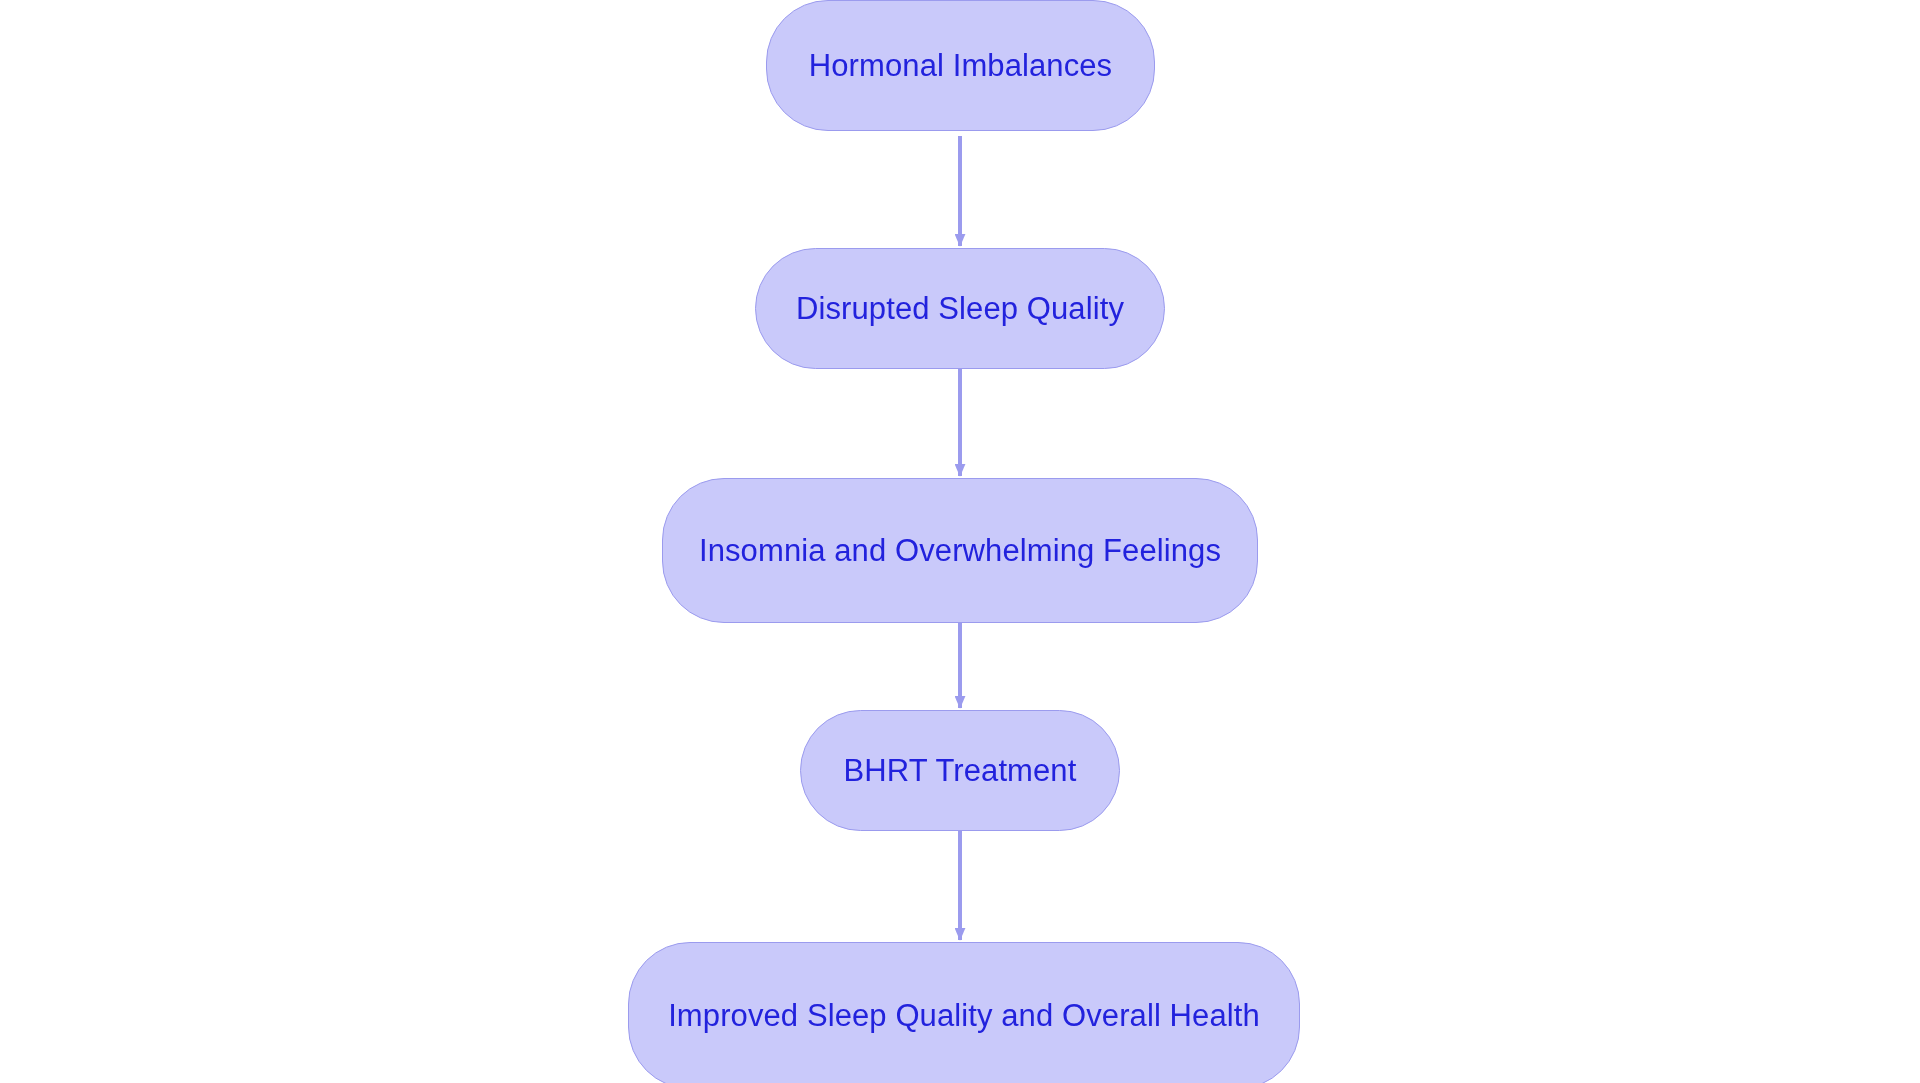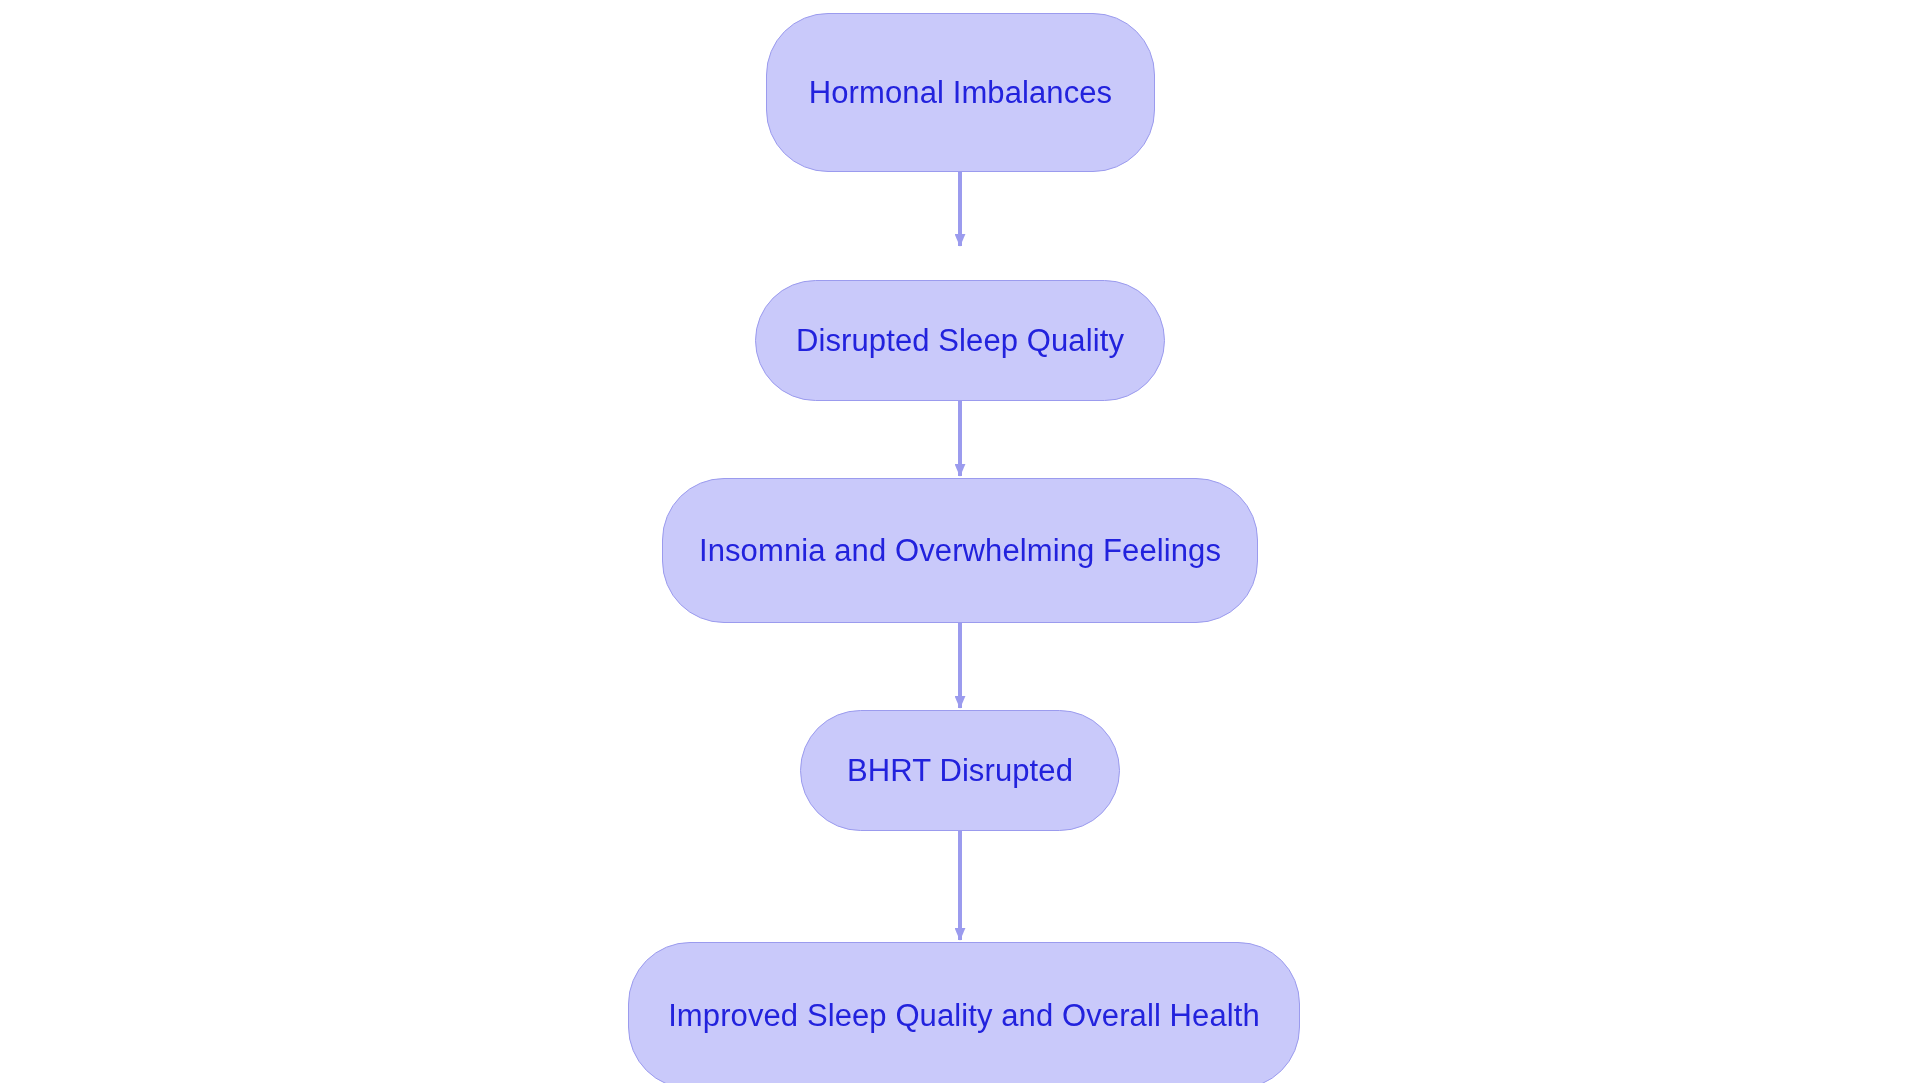--- a/index.html
+++ b/index.html
@@ -43,22 +43,22 @@
   .node-label {
     color: #2222dd;
     font-size: 31px;
     font-weight: 400;
     line-height: 1.2;
     letter-spacing: 0.1px;
     white-space: nowrap;
     font-family: "Liberation Sans", "DejaVu Sans", sans-serif;
   }
   
-  #node-0 { left: 766px;  top: 13px;   width: 389px; height: 159px; align-items: center; }
-  #node-1 { left: 755px;  top: 248px;  width: 410px; height: 121px; margin-top: 32px; }
+  #node-0 { left: 766px;  top: 0;   width: 389px; height: 131px; align-items: center; }
+  #node-1 { left: 755px;  top: 248px;  width: 410px; height: 121px; }
   #node-2 { left: 662px;  top: 478px;  width: 596px; height: 145px; }
   #node-3 { left: 800px;  top: 710px;  width: 320px; height: 121px; }
   #node-4 { left: 628px;  top: 942px;  width: 672px; height: 147px; }
 </style>
 </head>
 <body>
 
 <div id="flow-canvas">
 
   <svg class="edge-layer" viewBox="0 0 1920 1083" width="1920" height="1083" aria-hidden="true">
@@ -83,20 +83,20 @@
 
   <div class="node" id="node-1">
     <span class="node-label">Disrupted Sleep Quality</span>
   </div>
 
   <div class="node" id="node-2">
     <span class="node-label">Insomnia and Overwhelming Feelings</span>
   </div>
 
   <div class="node" id="node-3">
-    <span class="node-label">BHRT Disrupted</span>
+    <span class="node-label">BHRT Treatment</span>
   </div>
 
   <div class="node" id="node-4">
     <span class="node-label">Improved Sleep Quality and Overall Health</span>
   </div>
 
 </div>
 
 </body></html>

